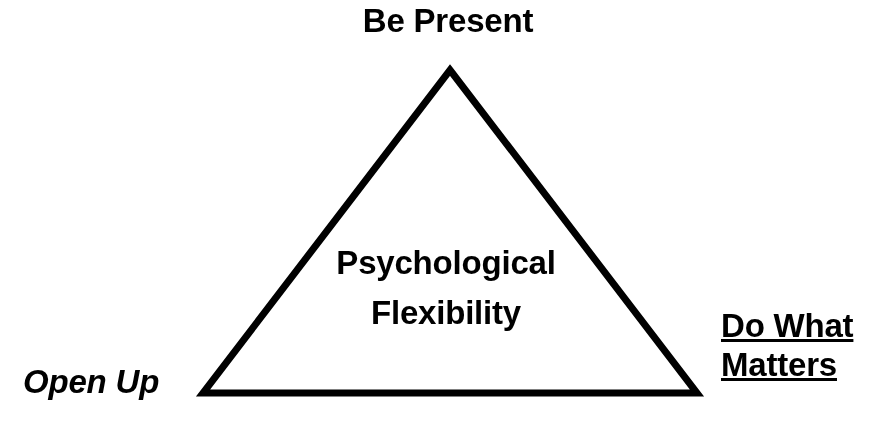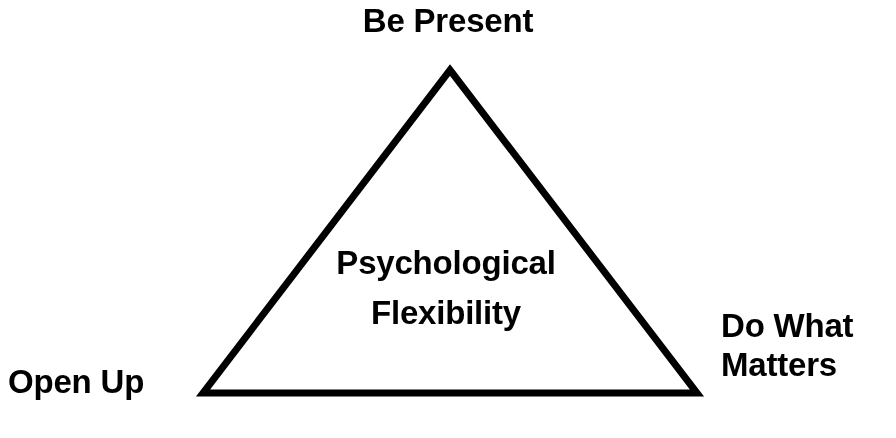--- a/index.html
+++ b/index.html
@@ -51,30 +51,32 @@
   #label-center .line {
     font-size: 33px;
     font-weight: bold;
     display: block;
   }
   #label-center .line + .line {
     margin-top: 17px;
   }
   
   #label-open-up {
-    left: 8px;
+    left: 23px;
     top: 365px;
     font-size: 33px;
+    font-style: italic;
   }
   
   #label-do-what-matters {
     left: 721px;
     top: 309px;
     width: 175px;
     text-align: left;
+    text-decoration: underline;
   }
   #label-do-what-matters .line {
     font-size: 33px;
     font-weight: bold;
     display: block;
   }
   #label-do-what-matters .line + .line {
     margin-top: 6px;
   }
 </style>

